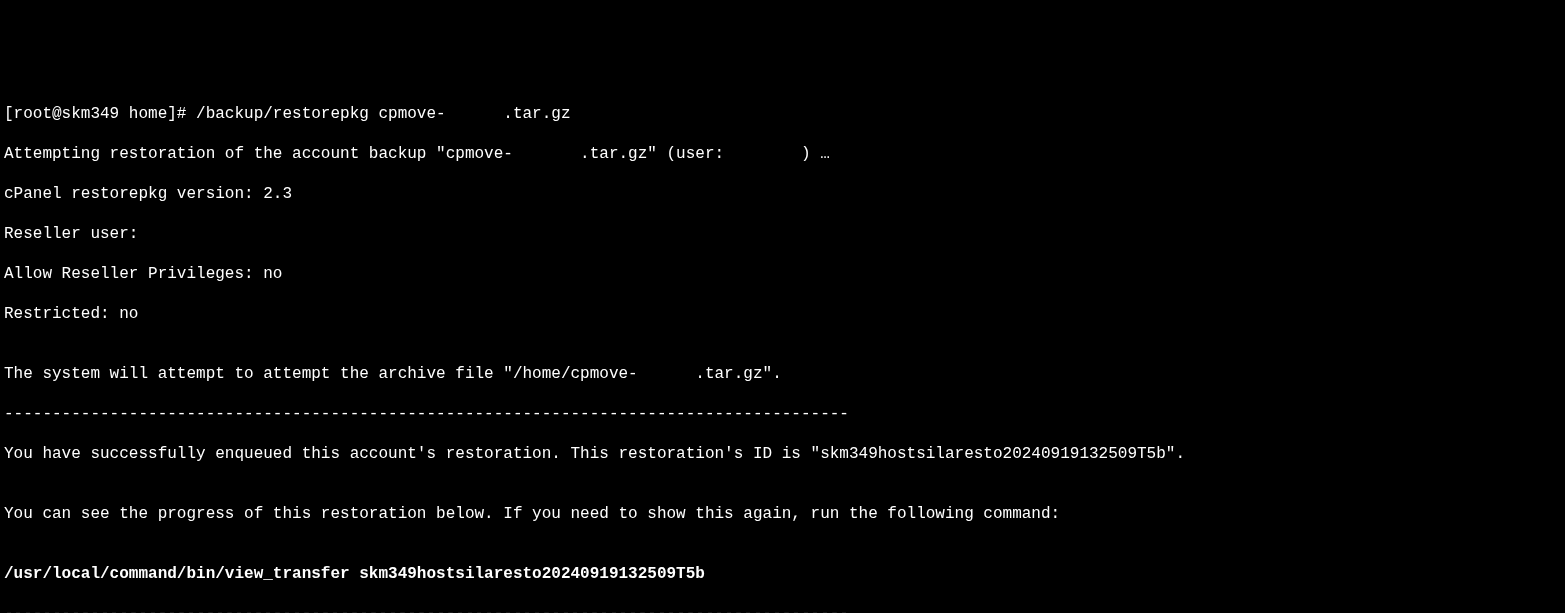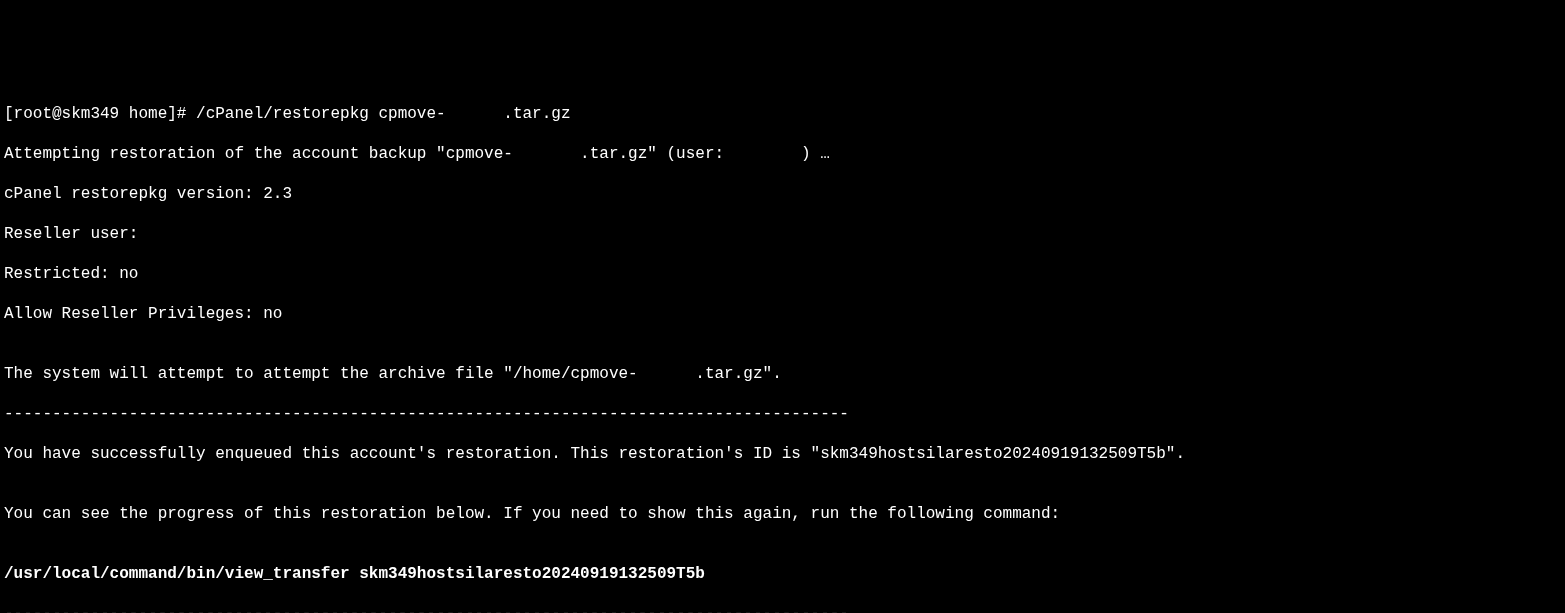--- a/index.html
+++ b/index.html
@@ -23,26 +23,26 @@
     .bold {
       font-weight: bold;
     }
   </style>
 </head>
 <body>
 
 
 
 <div>
-<span class="line">[root@skm349 home]# /cPanel/restorepkg cpmove-      .tar.gz</span>
+<span class="line">[root@skm349 home]# /backup/restorepkg cpmove-      .tar.gz</span>
 <span class="line">Attempting restoration of the account backup "cpmove-       .tar.gz" (user:        ) …</span>
 <span class="line">cPanel restorepkg version: 2.3</span>
 <span class="line">Reseller user:</span>
+<span class="line">Allow Reseller Privileges: no</span>
 <span class="line">Restricted: no</span>
-<span class="line">Allow Reseller Privileges: no</span>
 <span class="line"></span>
 <span class="line">The system will attempt to attempt the archive file "/home/cpmove-      .tar.gz".</span>
 <span class="line">----------------------------------------------------------------------------------------</span>
 <span class="line">You have successfully enqueued this account's restoration. This restoration's ID is "skm349hostsilaresto20240919132509T5b".</span>
 <span class="line"></span>
 <span class="line">You can see the progress of this restoration below. If you need to show this again, run the following command:</span>
 <span class="line"></span>
 <span class="line bold">/usr/local/command/bin/view_transfer skm349hostsilaresto20240919132509T5b</span>
 <span class="line">----------------------------------------------------------------------------------------</span>
 

